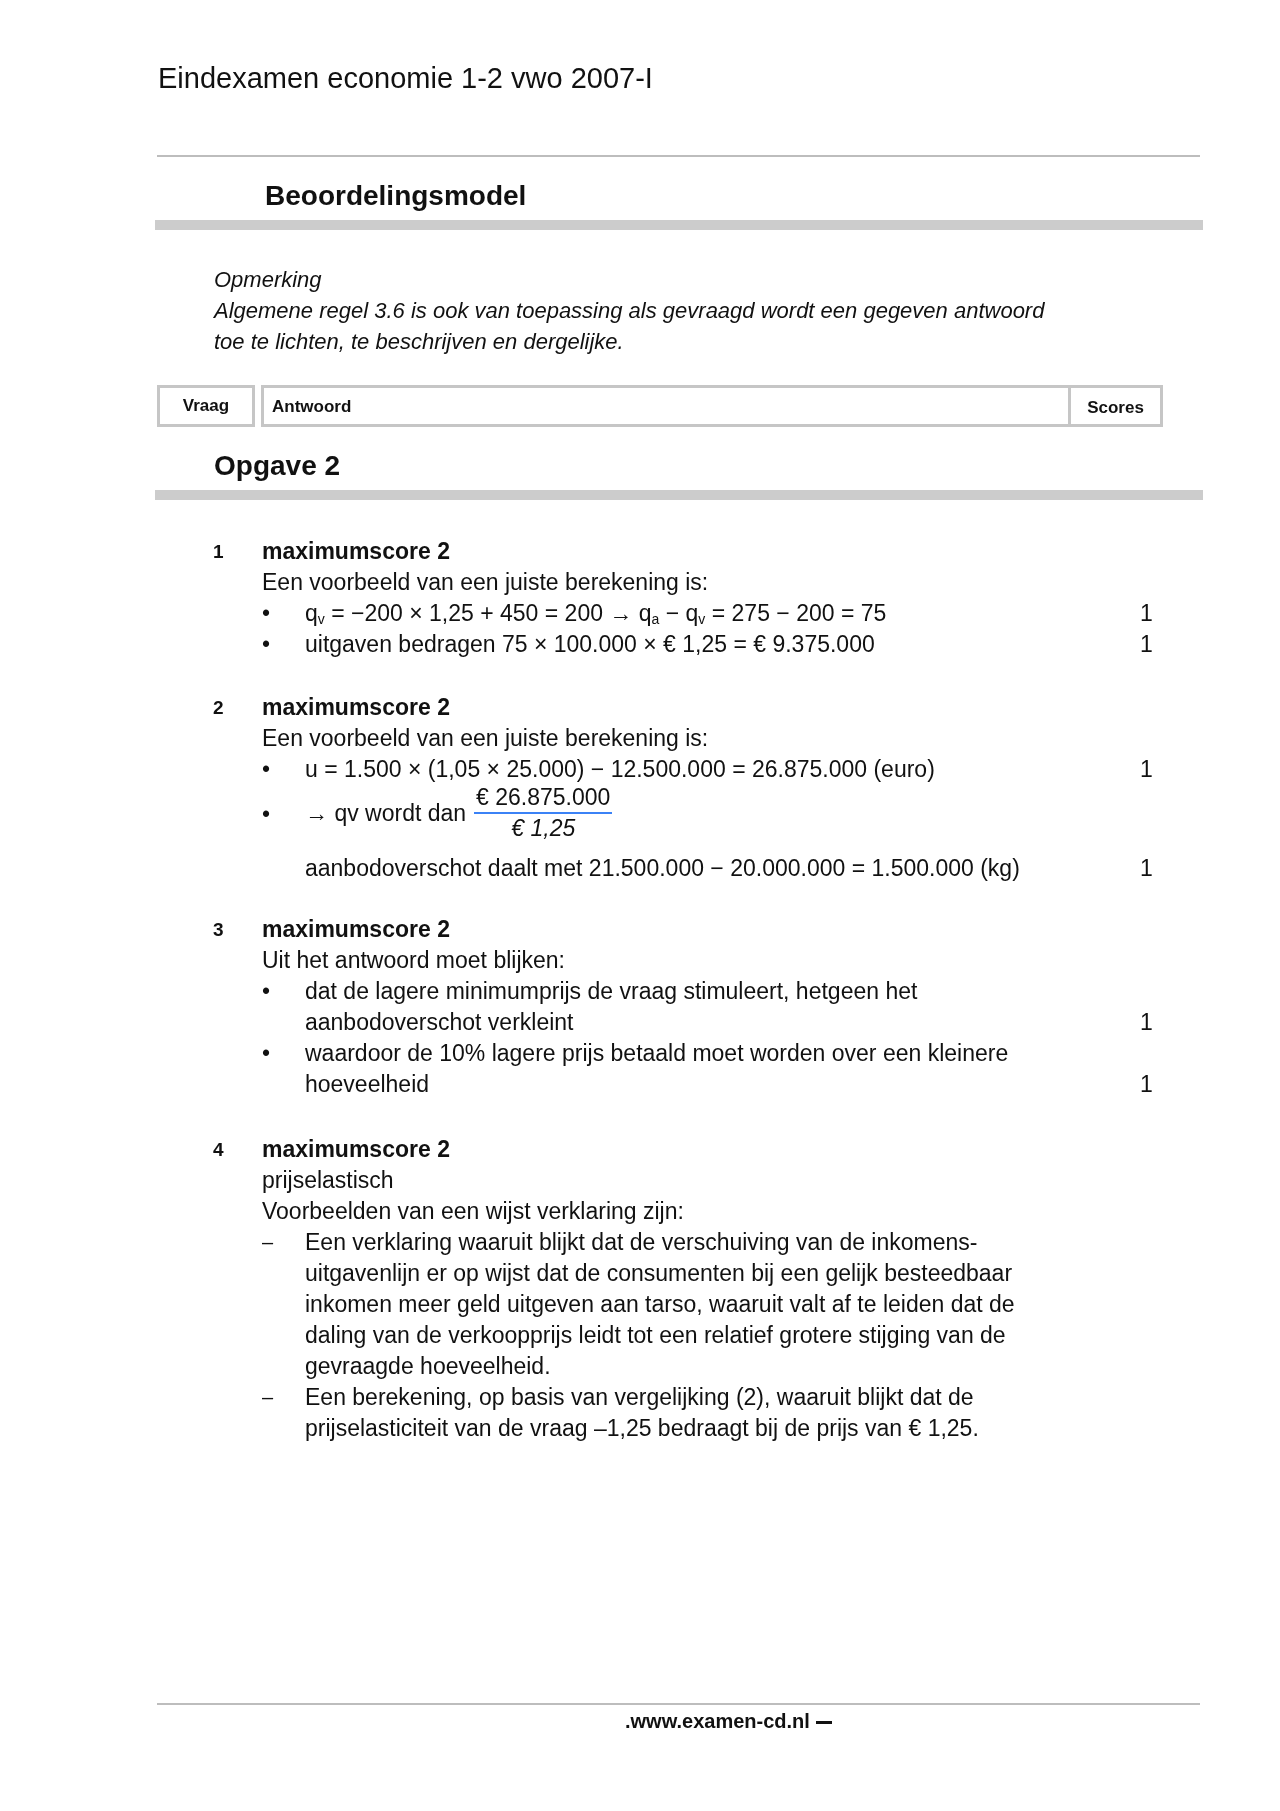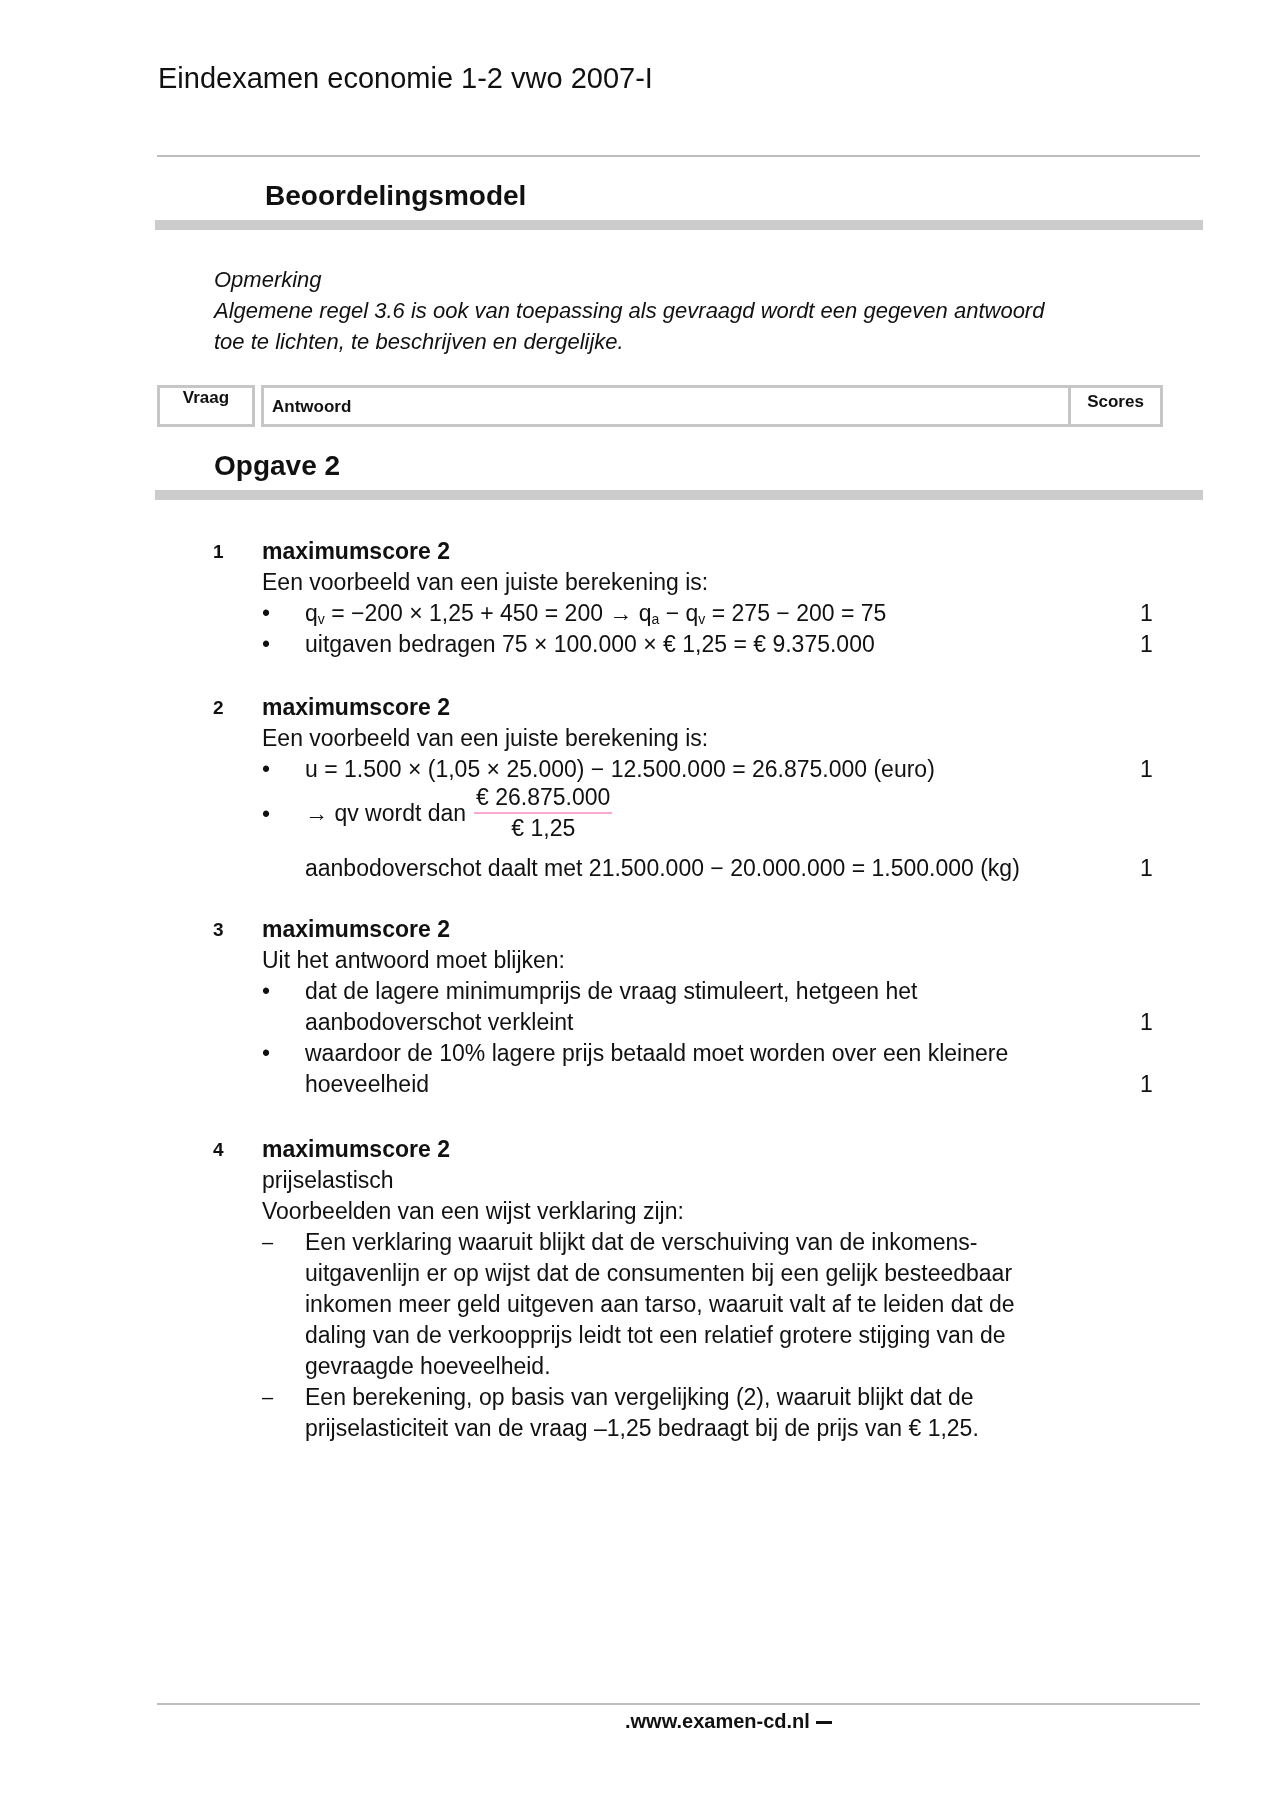--- a/index.html
+++ b/index.html
@@ -9,39 +9,39 @@
   }
   .abs { position: absolute; }
   .doc-title { left: 158px; top: 62px; font-size: 29px; white-space: nowrap; }
   .rule-thin { left: 157px; width: 1043px; height: 2px; background: #bdbdbd; }
   .section-title { left: 265px; top: 180px; font-size: 28px; font-weight: bold; }
   .rule-thick { left: 155px; width: 1048px; height: 10px; background: #cccccc; }
   .remark { left: 214px; font-size: 22px; font-style: italic; line-height: 31px; }
   .hdr-box {
     top: 385px; height: 42px; box-sizing: border-box;
     border: 3px solid #c6c6c6; background: #fff;
-    font-size: 17px; font-weight: bold; display: flex; 
+    font-size: 17px; font-weight: bold; display: flex; align-items: center;
   }
   .hdr-vraag { left: 157px; width: 98px; justify-content: center; }
   .hdr-antwoord { left: 261px; width: 840px; padding-left: 8px; align-items: flex-start; padding-top: 9px; }
   .hdr-scores { left: 1068px; width: 95px; justify-content: center; padding-top: 4px; }
   .opgave-title { left: 214px; top: 450px; font-size: 28px; font-weight: bold; }
 
   .q-num { left: 213px; font-size: 19px; font-weight: bold; }
   .q-head { left: 262px; font-size: 23px; font-weight: bold; }
   .line { left: 262px; font-size: 23px; white-space: nowrap; }
   .bullet { left: 262px; font-size: 23px; }
   .item { left: 305px; font-size: 23px; white-space: nowrap; }
   .score { left: 1140px; font-size: 23px; }
   .dash { left: 262px; font-size: 20px; }
   sub { font-size: 14px; vertical-align: -3px; }
 
   .fraction { display: inline-flex; flex-direction: column; align-items: center; vertical-align: middle; margin: 0 8px; }
-  .fraction .num { border-bottom: 2px solid #f9a8d4; padding: 0 2px 2px; line-height: 26px; }
-  .fraction .den { line-height: 28px; }
+  .fraction .num { border-bottom: 2px solid #3b82f6; padding: 0 2px 2px; line-height: 26px; }
+  .fraction .den { line-height: 28px; font-style: italic; }
 
   .footer-text { left: 625px; top: 1710px; font-size: 20px; font-weight: bold; white-space: nowrap; }
   .footer-dash { display: inline-block; width: 16px; height: 3px; background: #111; vertical-align: middle; margin-left: 6px; }
 </style>
 </head>
 <body>
 
 <div class="abs doc-title">Eindexamen economie 1-2 vwo 2007-I</div>
 <div class="abs rule-thin" style="top:155px;"></div>
 

